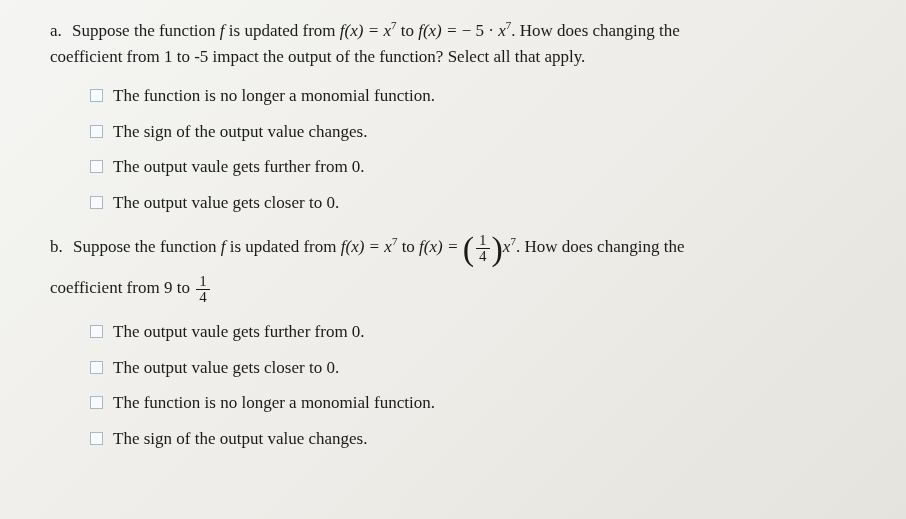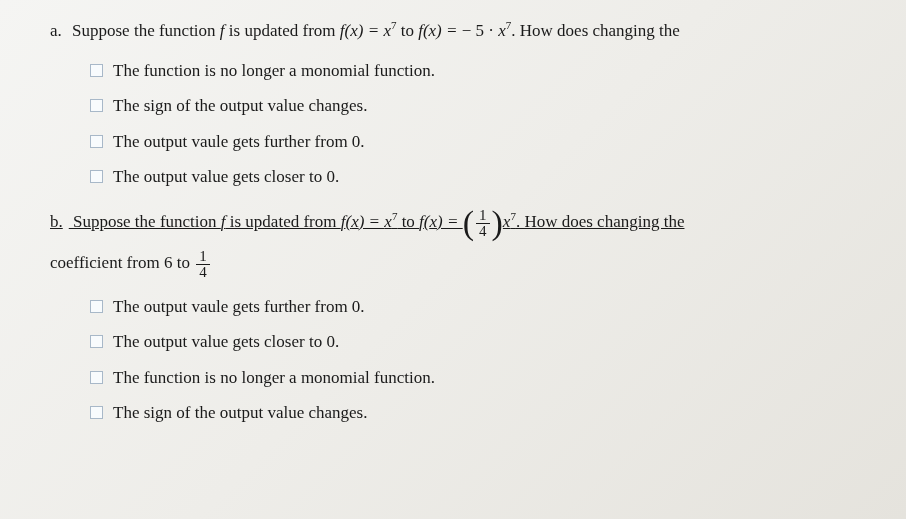--- a/index.html
+++ b/index.html
@@ -50,32 +50,33 @@
   .bigparen {
     display: inline-flex;
     align-items: center;
     vertical-align: middle;
   }
   .bigparen .paren {
     font-size: 34px;
     line-height: 0.8;
     font-weight: 300;
   }
-  .qb-line { margin-bottom: 4px; text-decoration: underline; }
+  .qb-line { margin-bottom: 4px; }
   .qb-line2 { margin-top: 10px; margin-bottom: 14px; }
 </style>
 </head>
 <body>
 
 <div class="question-block">
   <div class="question-text">
     <span class="label">a.</span>
     <span class="stem">
       <span>Suppose the function </span><span class="math-i">f</span><span> is updated from </span><span class="math-i"><span>f</span>(<span>x</span>) = <span>x</span></span><sup>7</sup><span> to </span><span class="math-i"><span>f</span>(<span>x</span>) = </span><span> − 5 · </span><span class="math-i">x</span><sup>7</sup><span>. How does changing the</span>
     </span>
+    <span class="stem-line2">coefficient from 1 to -5 impact the output of the function? Select all that apply.</span>
   </div>
   <div class="options">
     <div class="option-row">
       <span class="checkbox"></span>
       <span class="option-text">The function is no longer a monomial function.</span>
     </div>
     <div class="option-row">
       <span class="checkbox"></span>
       <span class="option-text">The sign of the output value changes.</span>
     </div>
@@ -100,21 +101,21 @@
           <span class="paren">(</span>
           <span class="frac">
             <span class="num">1</span>
             <span class="den">4</span>
           </span>
           <span class="paren">)</span>
         </span><span class="math-i">x</span><sup>7</sup><span>. How does changing the</span>
       </span>
     </div>
     <div class="qb-line2">
-      <span>coefficient from 6 to </span>
+      <span>coefficient from 9 to </span>
       <span class="frac">
         <span class="num">1</span>
         <span class="den">4</span>
       </span>
     </div>
   </div>
   <div class="options">
     <div class="option-row">
       <span class="checkbox"></span>
       <span class="option-text">The output vaule gets further from 0.</span>

